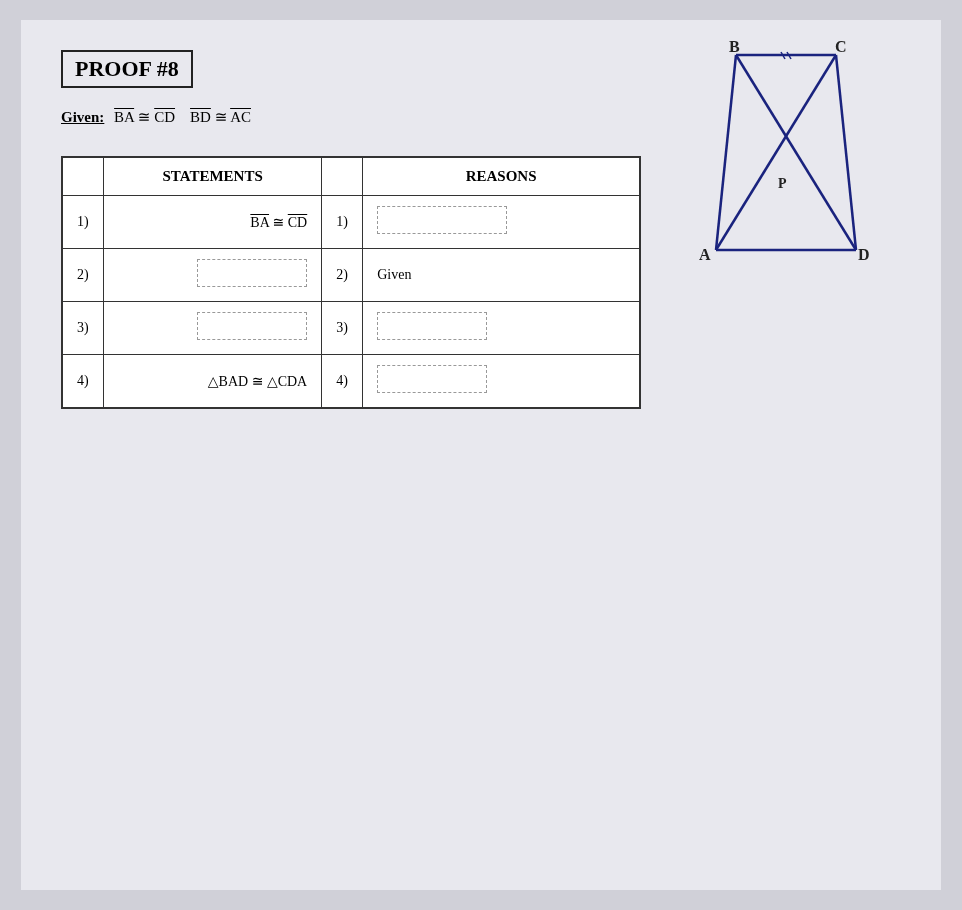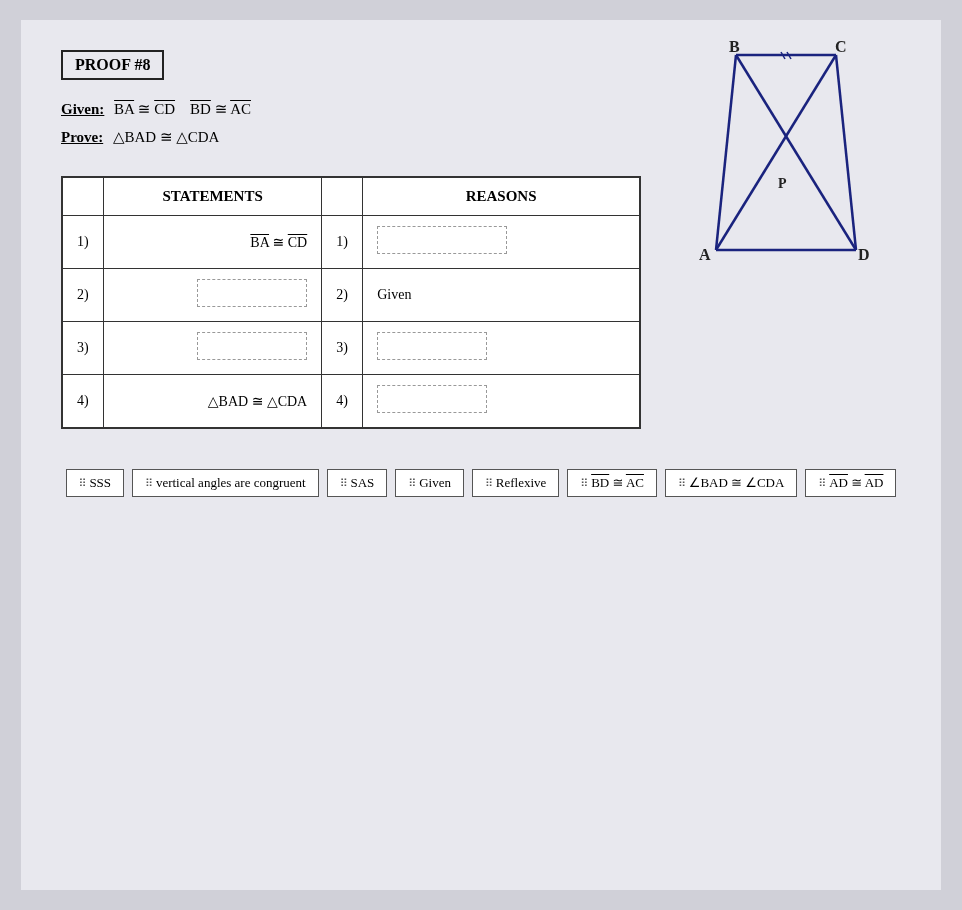--- a/index.html
+++ b/index.html
@@ -19,21 +19,21 @@
       min-height: 870px;
       padding: 30px 40px;
       position: relative;
     }
 
     
     .proof-title {
       display: inline-block;
       border: 2.5px solid #222;
       padding: 4px 12px;
-      font-size: 16px;
+      font-size: 22px;
       font-weight: bold;
       margin-bottom: 20px;
     }
 
     
     .given-line, .prove-line {
       font-size: 15px;
       margin-bottom: 10px;
       text-decoration: none;
     }
@@ -164,24 +164,20 @@
   <div class="given-line">
     <span class="given-label">Given:</span>
     <span class="math">
       <span class="overline">BA</span> ≅ <span class="overline">CD</span>
       &nbsp;&nbsp;
       <span class="overline">BD</span> ≅ <span class="overline">AC</span>
     </span>
   </div>
 
   
-  <div class="prove-line">
-    <span class="prove-label">Prove:</span>
-    <span class="math">△BAD ≅ △CDA</span>
-  </div>
 
   
   <table class="proof-table">
     <thead>
       <tr>
         <th class="row-num"></th>
         <th class="stmt-col">STATEMENTS</th>
         <th class="row-num"></th>
         <th class="reason-col">REASONS</th>
       </tr>
@@ -224,24 +220,14 @@
         <td class="stmt-col">△BAD ≅ △CDA</td>
         <td class="row-num">4)</td>
         <td class="reason-col">
           <span class="dashed-box-sm"></span>
         </td>
       </tr>
     </tbody>
   </table>
 
   
-  <div class="tiles-area">
-    <div class="tile">SSS</div>
-    <div class="tile">vertical angles are congruent</div>
-    <div class="tile">SAS</div>
-    <div class="tile">Given</div>
-    <div class="tile">Reflexive</div>
-    <div class="tile"><span class="overline">BD</span> ≅ <span class="overline">AC</span></div>
-    <div class="tile">∠BAD ≅ ∠CDA</div>
-    <div class="tile"><span class="overline">AD</span> ≅ <span class="overline">AD</span></div>
-  </div>
 
 </div>
 
 </body></html>

